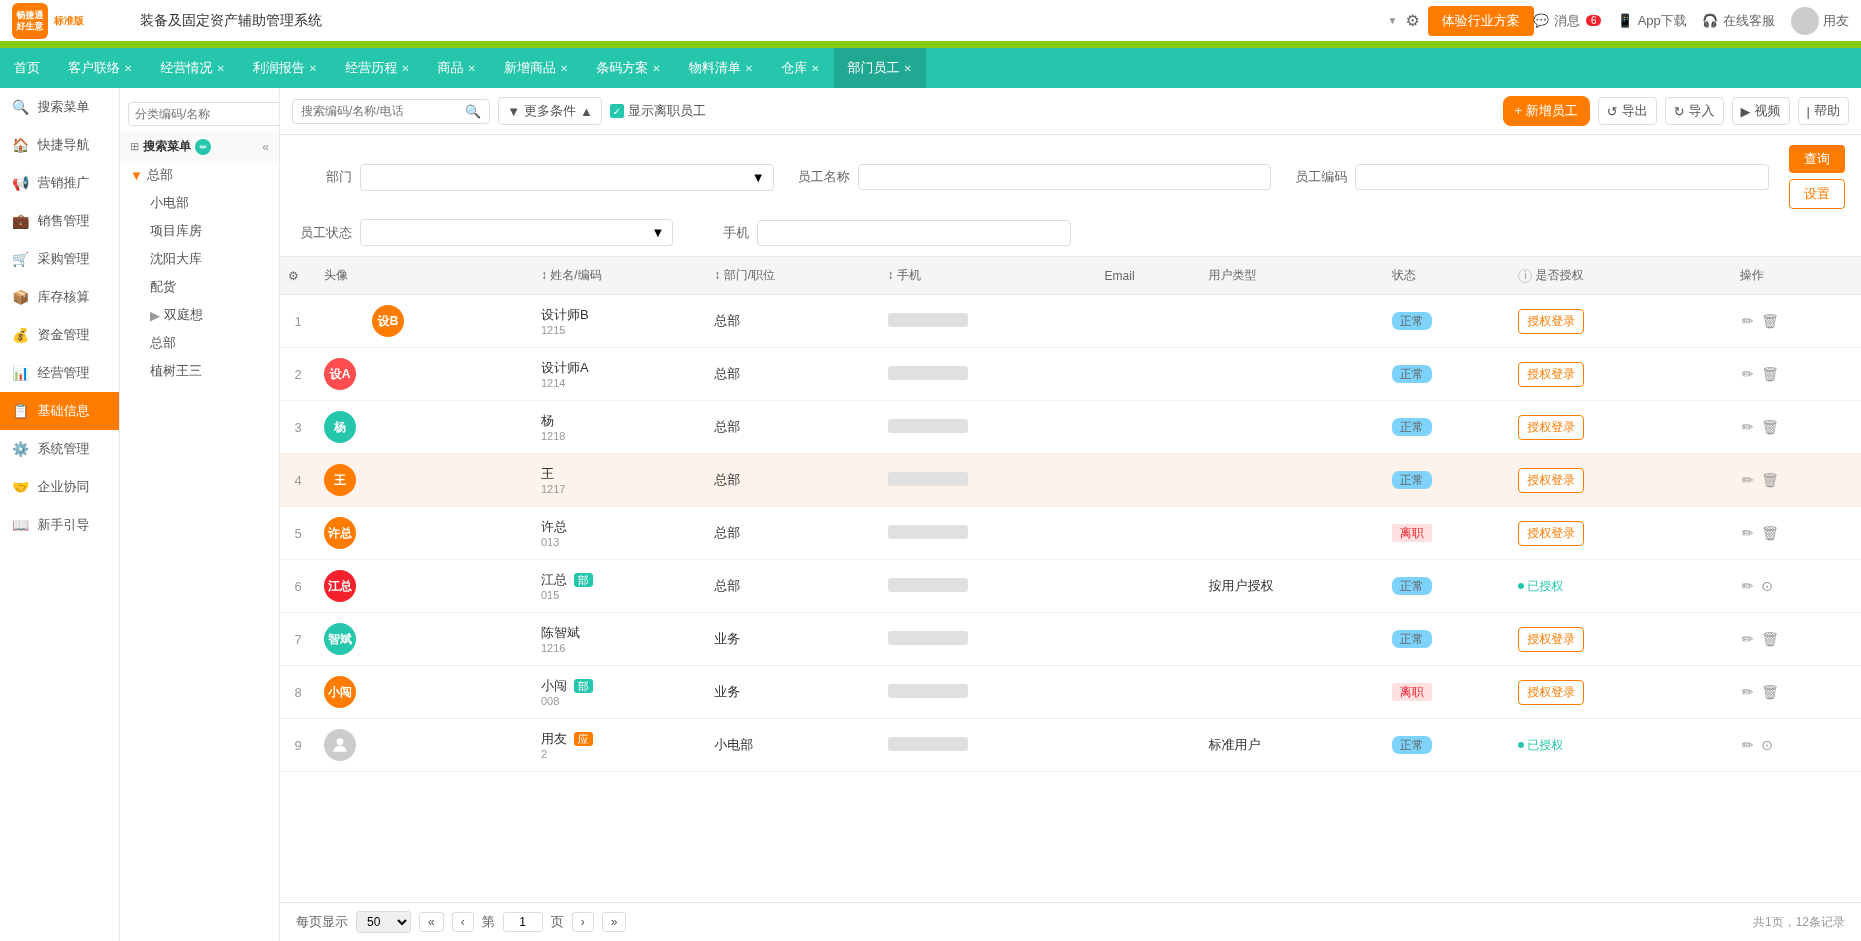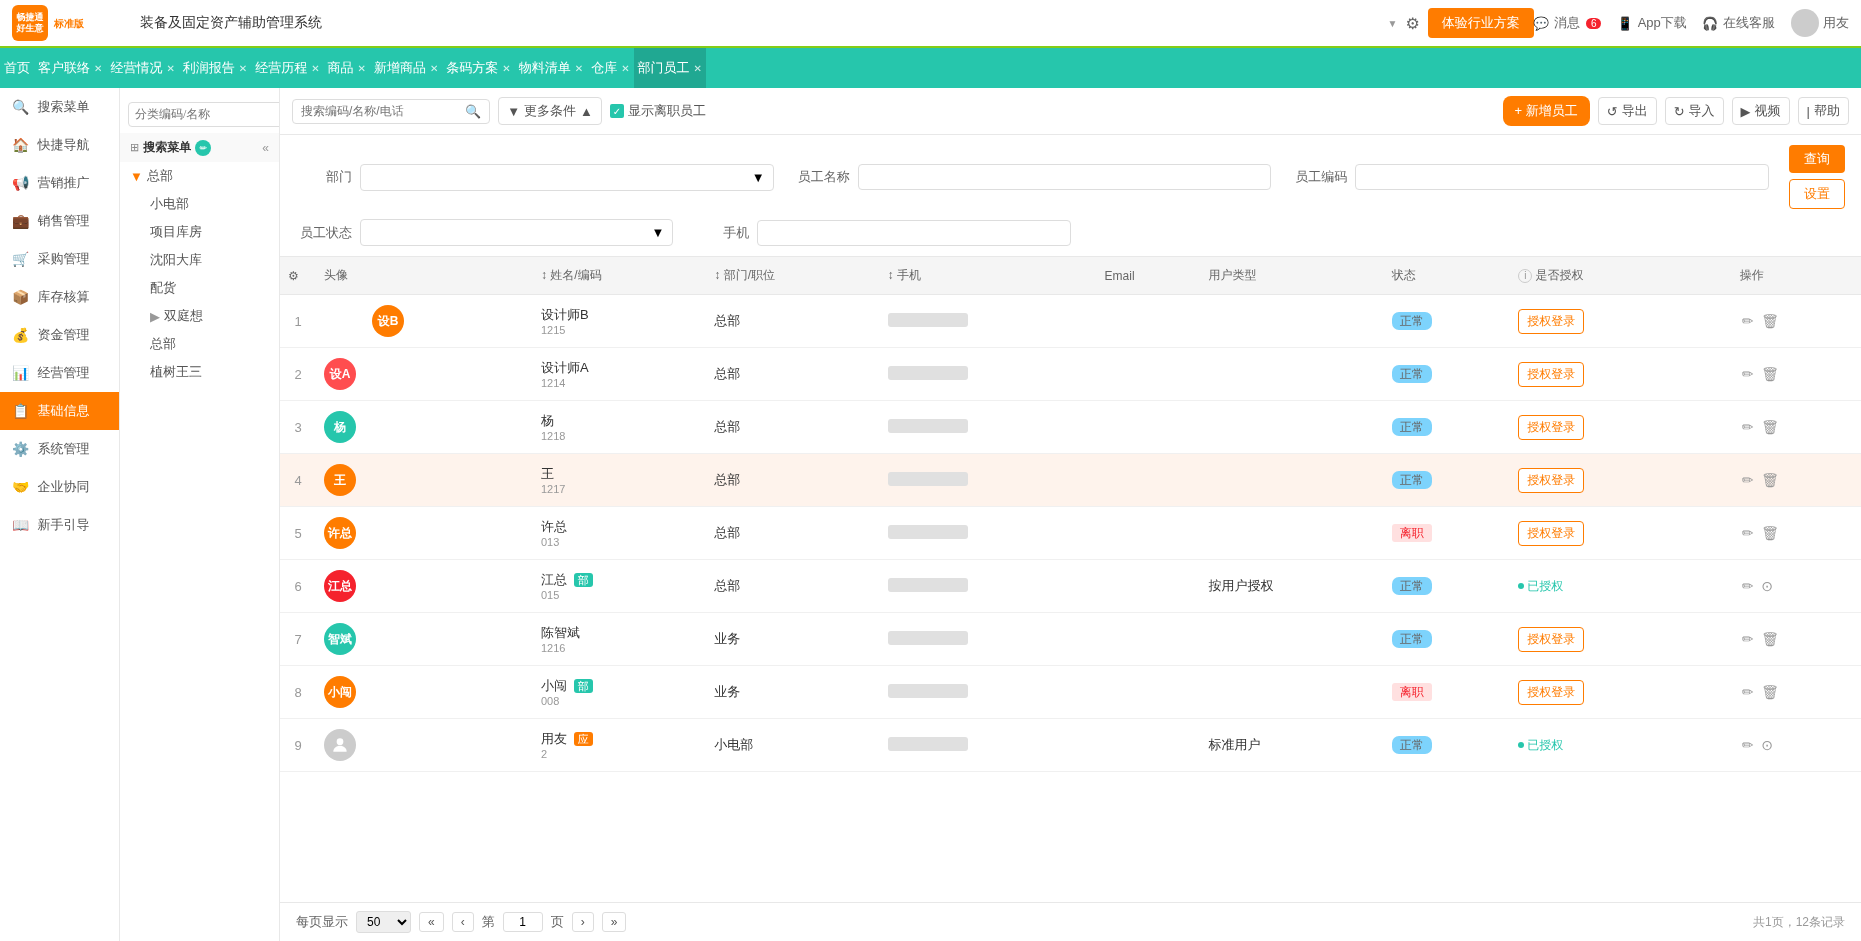--- a/index.html
+++ b/index.html
@@ -1,50 +1,50 @@
 <!DOCTYPE html>
 <html><head>
   <meta charset="utf-8">
   <style>
     * { box-sizing: border-box; margin: 0; padding: 0; font-family: 'Microsoft YaHei', '微软雅黑', Arial, sans-serif; font-size: 13px; }
     body { background: #f5f5f5; display: flex; flex-direction: column; height: 100vh; overflow: hidden; }
 
     
-    .top-bar { background: #fff; height: 48px; display: flex; align-items: center; padding: 17px 12px; border-bottom: 2px solid #84cc16; flex-shrink: 0; }
+    .top-bar { background: #fff; height: 48px; display: flex; align-items: center; padding: 17px 12px; border-bottom: 7px solid #84cc16; flex-shrink: 0; }
     .logo-area { display: flex; align-items: center; gap: 6px; width: 120px; }
     .logo-icon { width: 36px; height: 36px; background: #ff7c00; border-radius: 6px; display: flex; align-items: center; justify-content: center; color: #fff; font-size: 10px; font-weight: bold; }
     .logo-text { font-size: 12px; color: #333; line-height: 1.3; }
     .system-title { flex: 1; font-size: 14px; color: #333; padding-left: 8px; }
     .top-actions { display: flex; align-items: center; gap: 16px; margin-left: auto; }
     .top-action-item { display: flex; align-items: center; gap: 4px; color: #666; cursor: pointer; font-size: 12px; }
     .badge { background: #f5222d; color: #fff; border-radius: 10px; padding: 0 5px; font-size: 10px; margin-left: 2px; }
     .trial-btn { background: #ff7c00; color: #fff; border: none; border-radius: 4px; padding: 6px 14px; cursor: pointer; font-size: 13px; }
     .gear-btn { color: #666; cursor: pointer; font-size: 16px; margin: 0 8px; }
     .dropdown-arrow { font-size: 10px; color: #999; }
 
     
     .nav-tabs { background: #26c6ac; display: flex; align-items: center; height: 40px; flex-shrink: 0; overflow-x: auto; }
-    .nav-tab { color: #fff; padding: 0 4px; height: 40px; display: flex; align-items: center; cursor: pointer; white-space: nowrap; font-size: 13px; gap: 4px; }
+    .nav-tab { color: #fff; padding: 0 14px; height: 40px; display: flex; align-items: center; cursor: pointer; white-space: nowrap; font-size: 13px; gap: 4px; }
     .nav-tab.active { background: rgba(0,0,0,0.15); }
     .nav-tab-close { font-size: 10px; opacity: 0.8; }
 
     
     .main-layout { display: flex; flex: 1; overflow: hidden; }
 
     
     .sidebar { width: 120px; background: #fff; border-right: 1px solid #e8e8e8; overflow-y: auto; flex-shrink: 0; }
     .sidebar-item { display: flex; align-items: center; gap: 8px; padding: 10px 12px; cursor: pointer; color: #555; font-size: 13px; }
     .sidebar-item.active { background: #ff7c00; color: #fff; border-radius: 0; }
     .sidebar-item .si-icon { font-size: 14px; }
     .sidebar-item.active .si-icon { color: #fff; }
 
     
     .dept-panel { width: 160px; background: #fff; border-right: 1px solid #e8e8e8; overflow-y: auto; flex-shrink: 0; padding: 8px 0; }
     .dept-search { padding: 6px 8px; display: flex; align-items: center; gap: 4px; }
-    .dept-search input { flex: 1; border: 1px solid #ddd; border-radius: 4px; padding: 4px 6px; font-size: 12px; outline: none; font-family: Liberation Serif, serif; }
+    .dept-search input { flex: 1; border: 1px solid #ddd; border-radius: 4px; padding: 4px 6px; font-size: 12px; outline: none; }
     .dept-header { display: flex; align-items: center; justify-content: space-between; padding: 6px 10px; background: #f9f9f9; }
     .dept-header-label { font-size: 12px; color: #333; font-weight: bold; }
     .dept-collapse-btn { cursor: pointer; color: #999; font-size: 12px; }
     .dept-node { padding: 5px 10px; cursor: pointer; font-size: 12px; color: #555; display: flex; align-items: center; gap: 4px; }
     .dept-child { padding-left: 20px; }
 
     
     .content-area { flex: 1; display: flex; flex-direction: column; overflow: hidden; }
 
     

